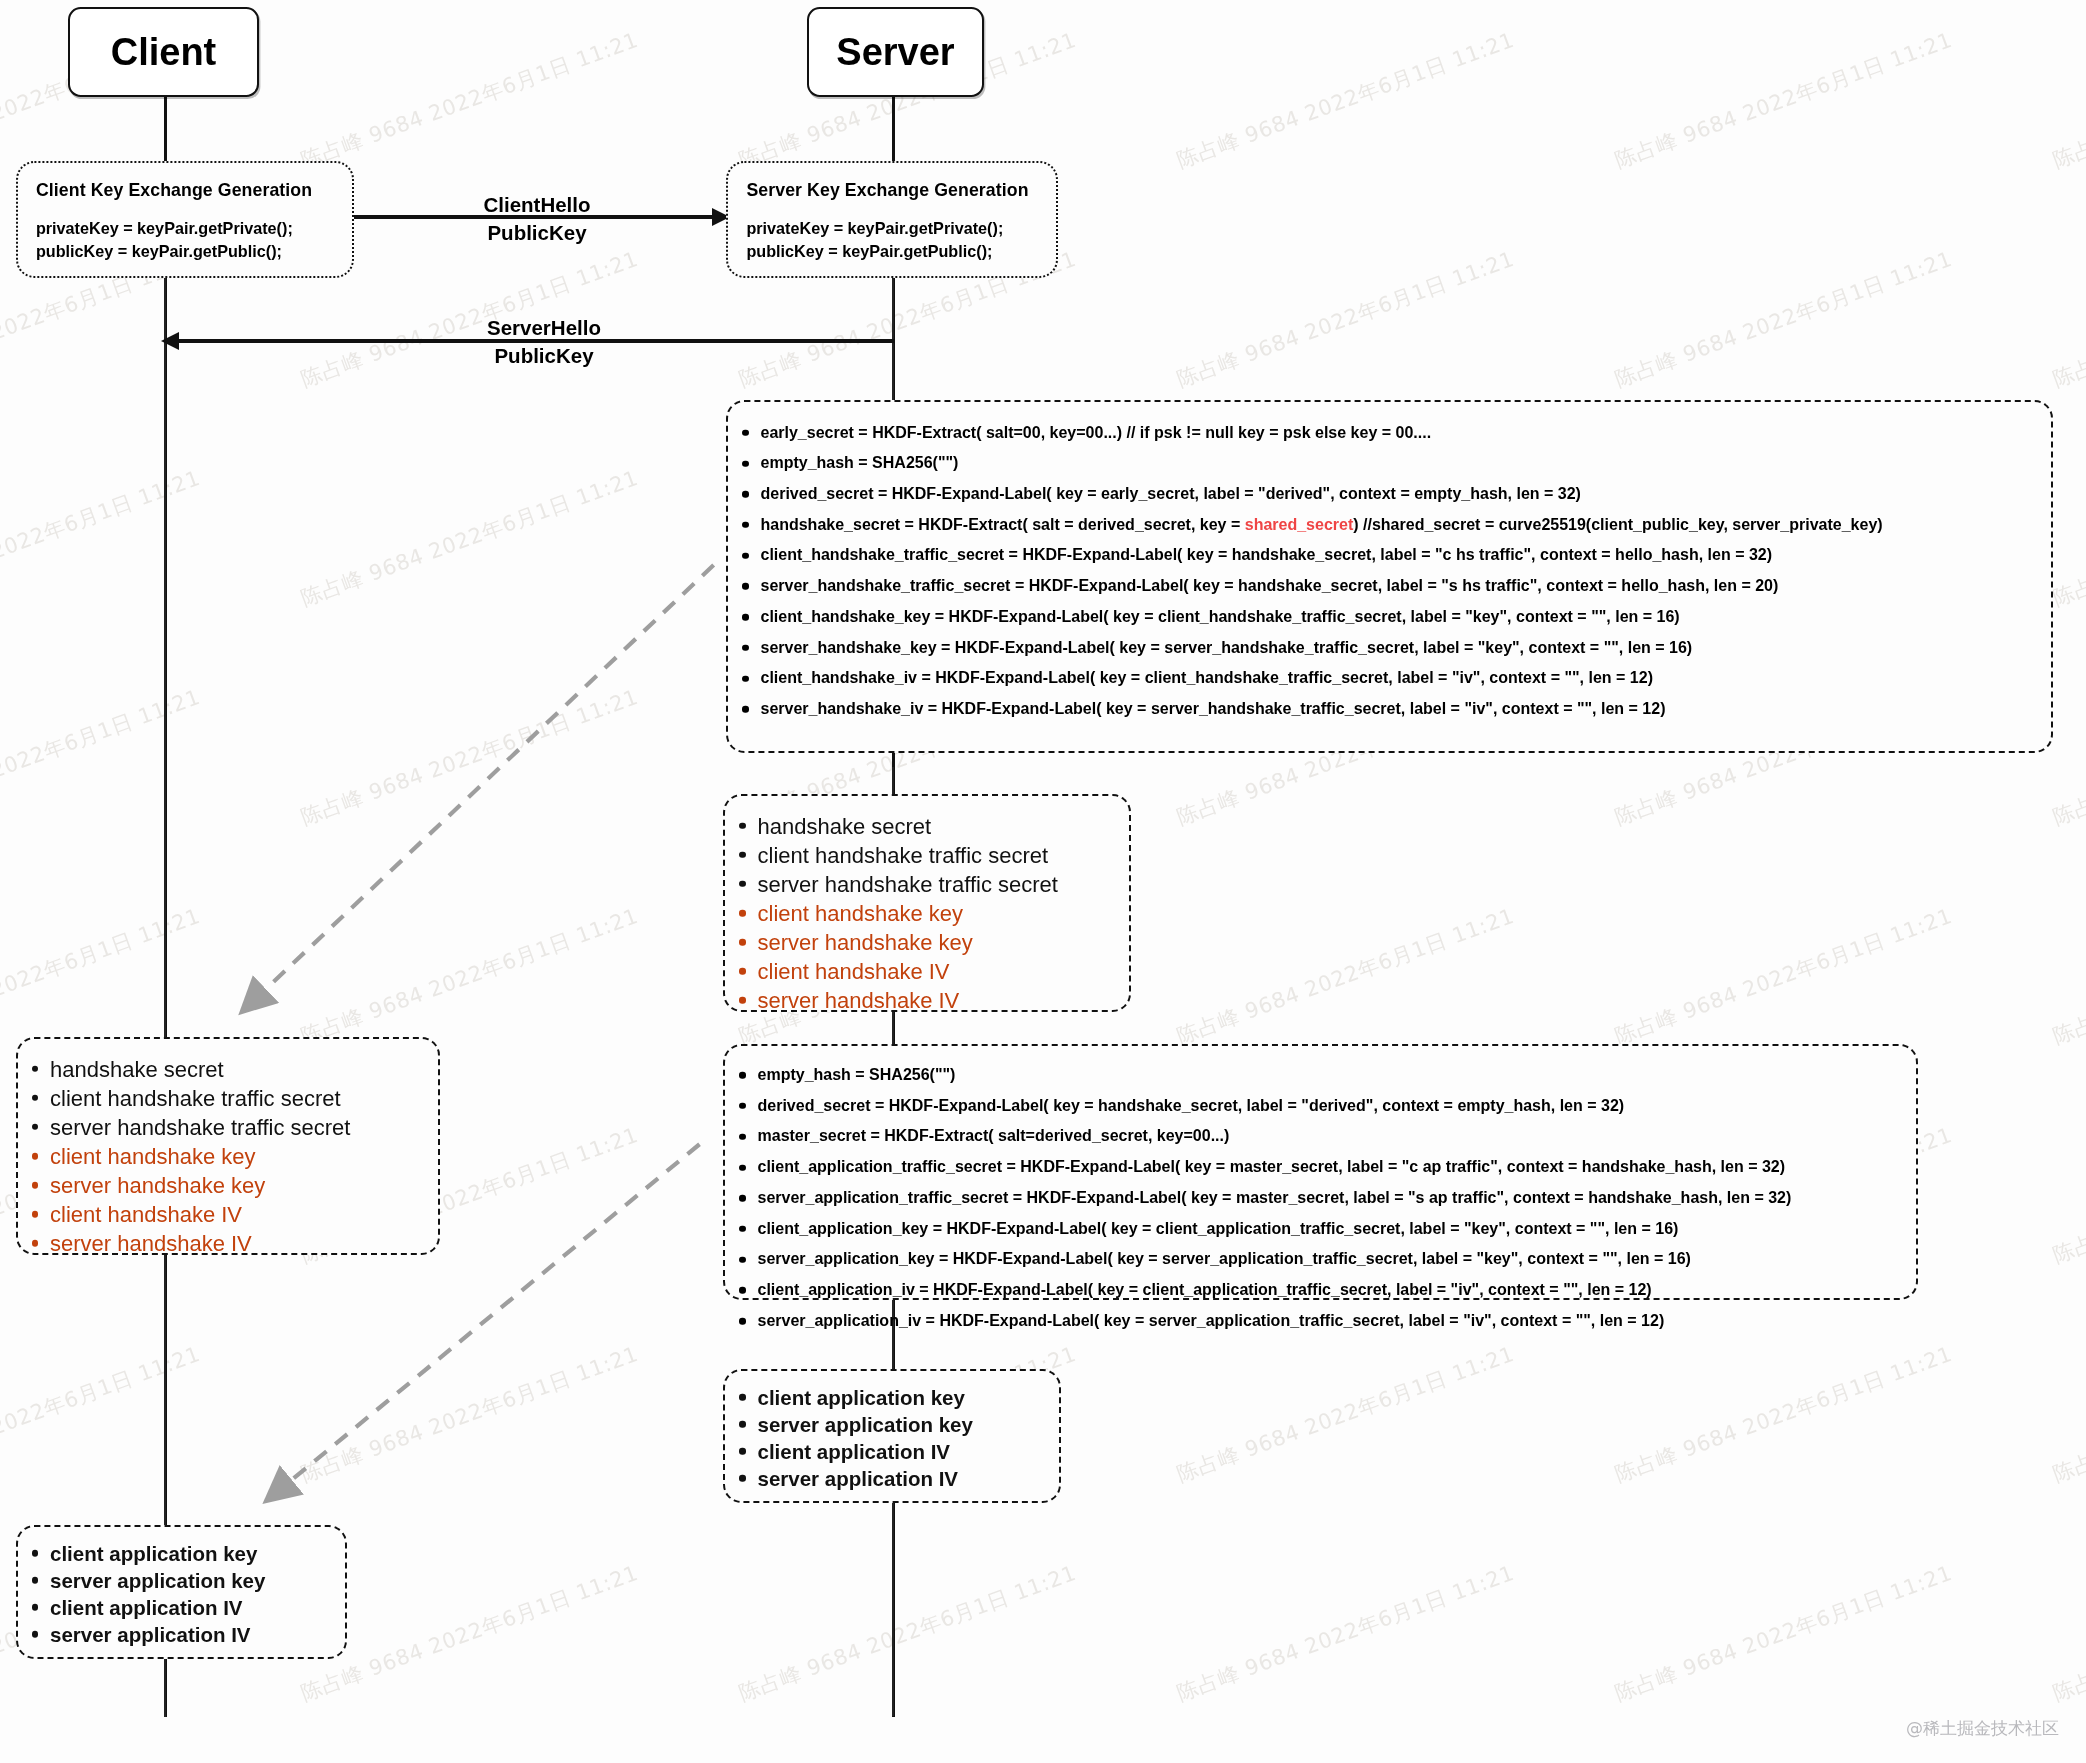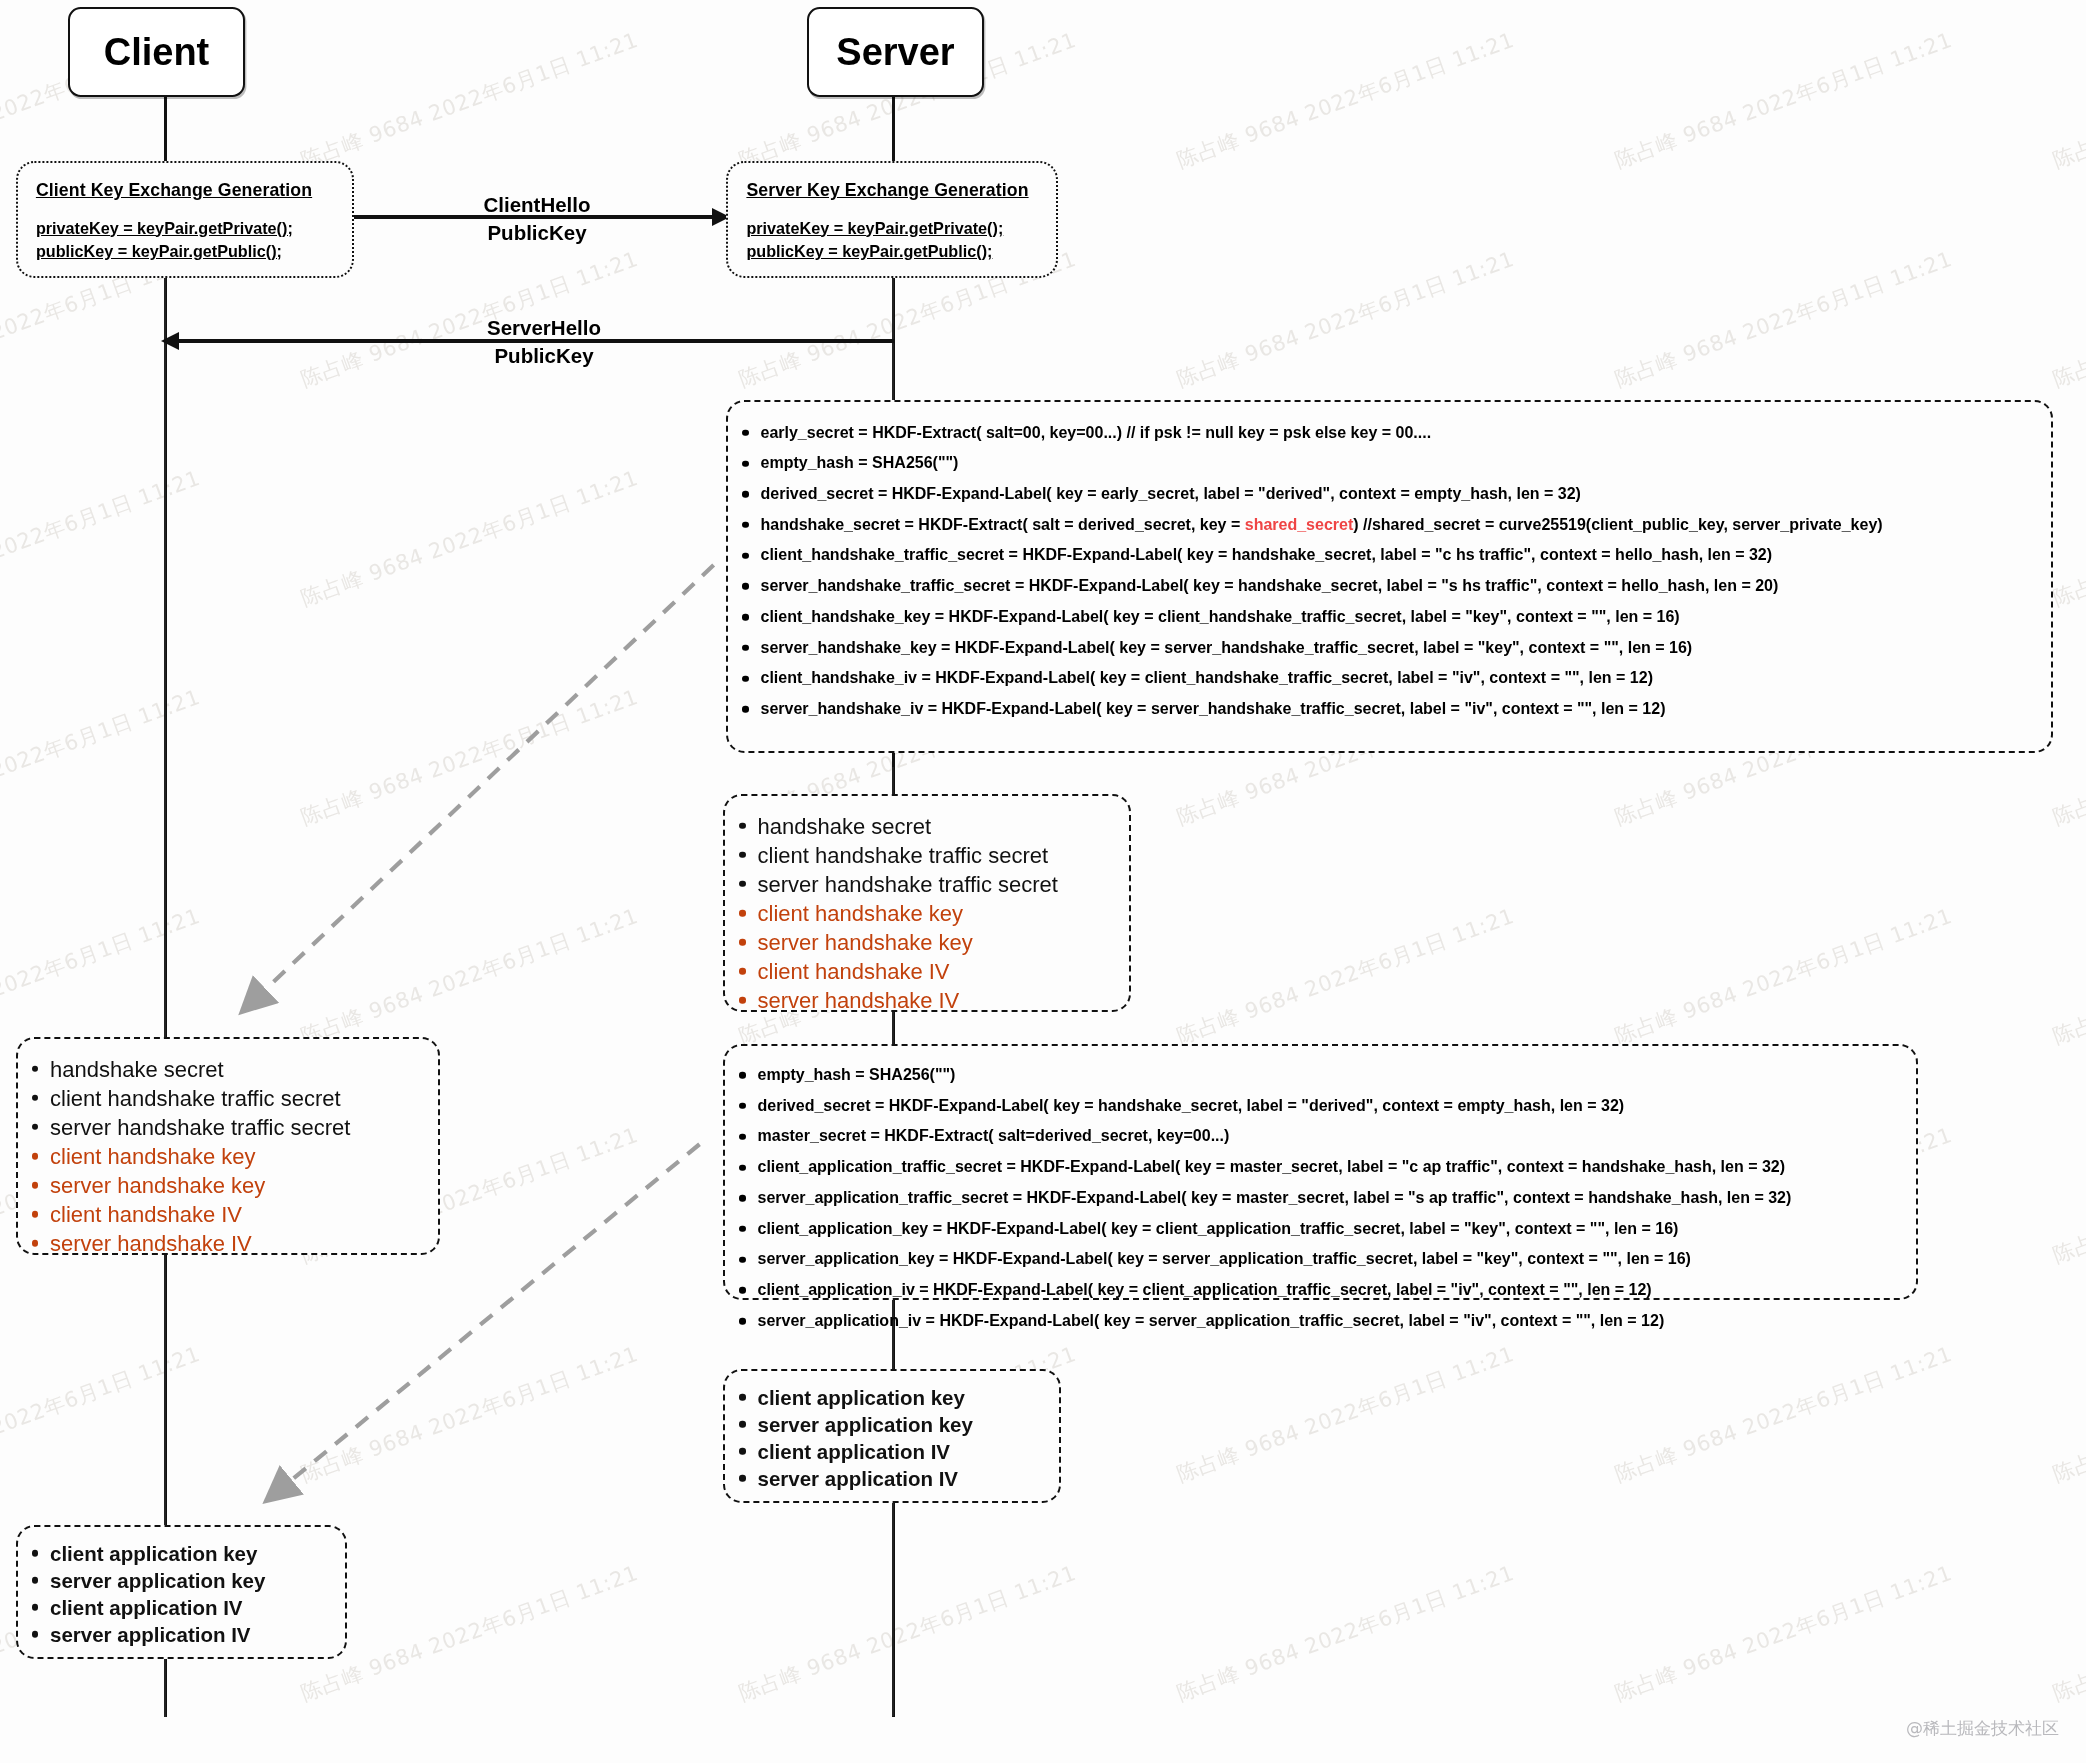--- a/index.html
+++ b/index.html
@@ -70,21 +70,21 @@
 
   
   .note {
     position: absolute;
     box-sizing: border-box;
     border: 2.1px dashed #111111;
     border-radius: 18.4px;
     background: #fdfdfd;
     z-index: 3;
   }
-  .note.dotted { border-style: dotted; text-decoration: underline; }
+  .note.dotted { border-style: dotted; }
 
   .note-title {
     font-weight: bold;
     font-size: 17.7px;
     margin: 0 0 15.5px 0;
     letter-spacing: 0.1px;
   }
   .note-code {
     font-size: 16.2px;
     font-weight: bold;
@@ -239,21 +239,21 @@
       <div class="wm" style="left: 297px; top: 1681px;">陈占峰 9684 2022年6月1日 11:21</div>
       <div class="wm" style="left: 735px; top: 1681px;">陈占峰 9684 2022年6月1日 11:21</div>
       <div class="wm" style="left: 1173px; top: 1681px;">陈占峰 9684 2022年6月1日 11:21</div>
       <div class="wm" style="left: 1611px; top: 1681px;">陈占峰 9684 2022年6月1日 11:21</div>
       <div class="wm" style="left: 2049px; top: 1681px;">陈占峰 9684 2022年6月1日 11:21</div>
     </div>
 
   <div class="vline" style="left:164px; top:92px; height:1625px;"></div>
   <div class="vline" style="left:892px; top:92px; height:1625px;"></div>
 
-  <div class="actor" style="left:68px; top:7px; width:177px; height:90px;">
+  <div class="actor" style="left:68px; top:7px; width:191px; height:90px;">
     <span>Client</span>
   </div>
 
   <div class="actor" style="left:807px; top:7px; width:177px; height:90px;">
     <span>Server</span>
   </div>
 
   <div class="note dotted" style="left:15.5px; top:161px; width:338px; height:117px;">
     <div class="note-inner">
       <div class="note-title">Client Key Exchange Generation</div>

